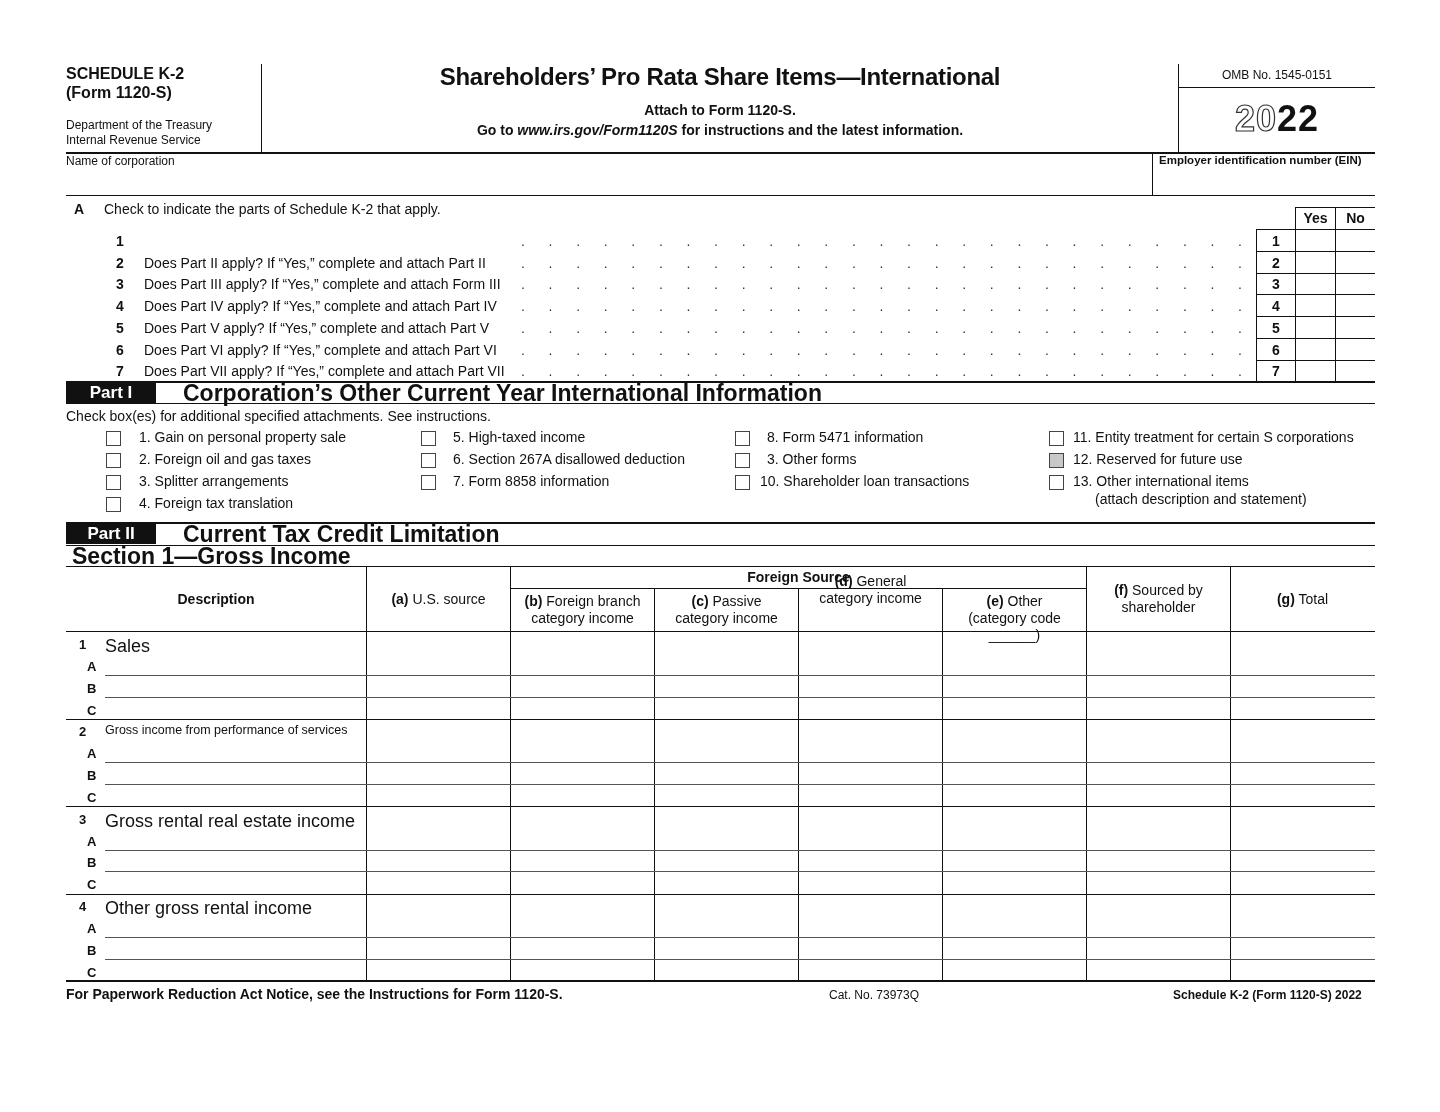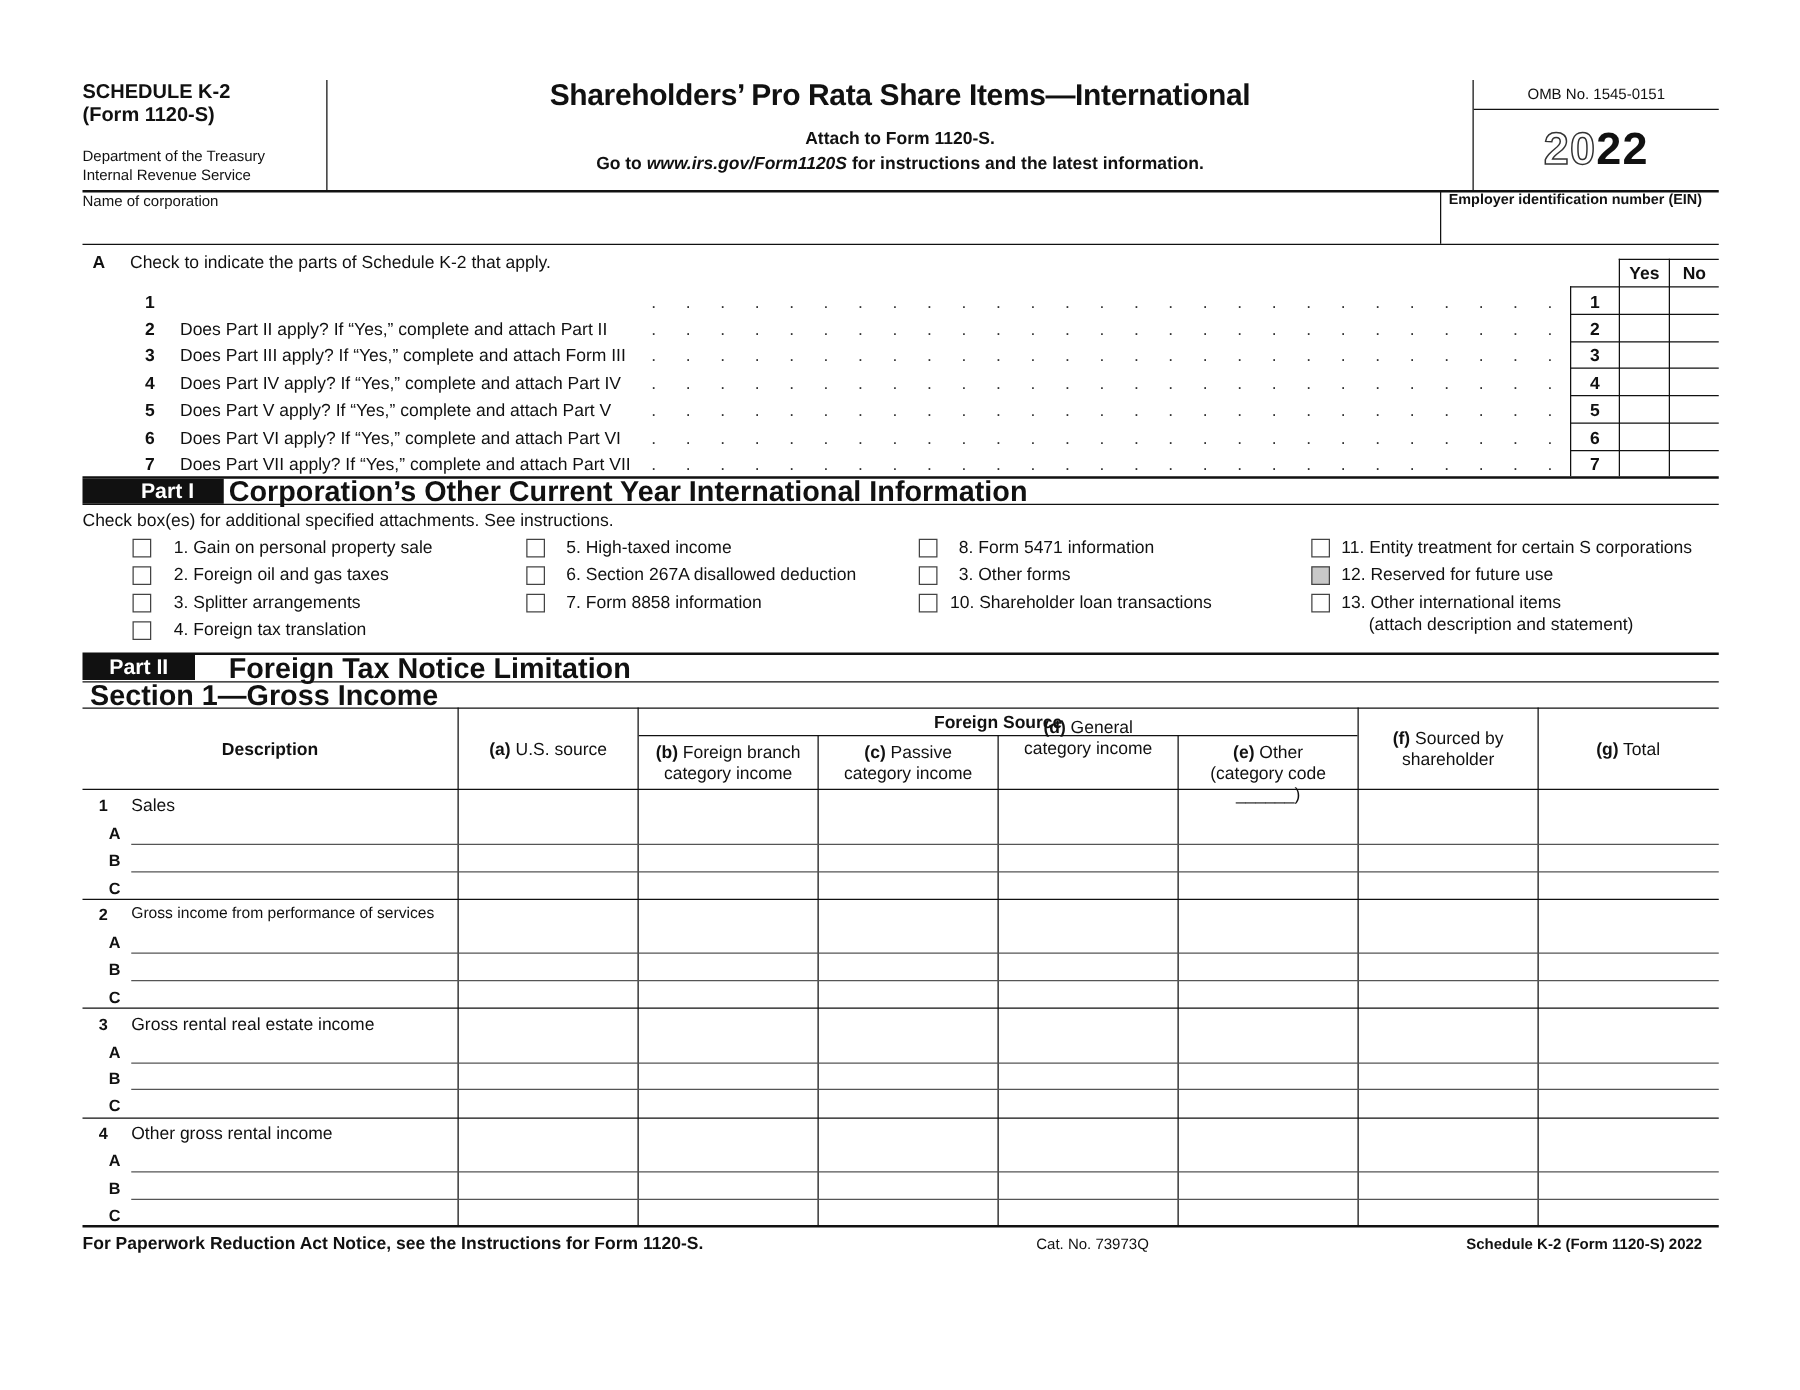--- a/index.html
+++ b/index.html
@@ -33,21 +33,21 @@
   
   .part-tag{background:#111;color:#fff;font-weight:bold;font-size:17px;text-align:center;}
   .part-title{font-weight:bold;font-size:23px;}
   .chk-intro{left:66px;top:408px;font-size:14px;}
   .cb{width:13px;height:13px;border:1px solid #444;background:#fff;}
   .cb.grey{background:#c8c8c8;}
   .cb-label{font-size:14px;white-space:nowrap;}
   
   .th{font-size:14px;text-align:center;line-height:17px;}
   .row-num{font-size:13px;font-weight:bold;}
-  .row-desc{font-size:14px;white-space:nowrap;}
+  .row-desc{font-size:18px;white-space:nowrap;}
   .row-sub{font-size:13px;font-weight:bold;}
   .footer-left{left:66px;top:986px;font-size:14px;font-weight:bold;}
   .footer-mid{left:829px;top:988px;font-size:12px;}
   .footer-right{left:1173px;top:988px;font-size:12px;font-weight:bold;}
 </style>
 </head>
 <body>
 
 <div class="abs sched-title">
   <div>SCHEDULE K-2</div>
@@ -143,21 +143,21 @@
       <span class="q-dots">. . . . . . . . . . . . . . . . . . . . . . . . . . . . . . . . . . . . . . . . . . . . . . . . . . . . . . . . . . . . . . . . . . . . . . .</span>
       <span class="q-num">7</span>
       <span class="q-text">Does Part VII apply? If “Yes,” complete and attach Part VII</span>
     </div>
     <div class="abs q-box" style="left:1257px;top:360.2px;">7</div>
     <div class="abs" style="left:1296px;top:360.2px;width:39px;height:21px;"></div>
     <div class="abs" style="left:1336px;top:360.2px;width:39px;height:21px;"></div>
     </div>
 
 <div class="hline thick" style="left:66px;top:381px;width:1309px;"></div>
-<div class="abs part-tag" style="left:66px;top:383px;width:90px;height:20px;line-height:20px;padding-left:23px;">Part I</div>
+<div class="abs part-tag" style="left:66px;top:383px;width:90px;height:20px;line-height:20px;">Part I</div>
 <div class="abs part-title" style="left:183px;top:382px;line-height:22px;">Corporation’s Other Current Year International Information</div>
 <div class="hline" style="left:66px;top:403px;width:1309px;"></div>
 <div class="abs chk-intro">Check box(es) for additional specified attachments. See instructions.</div>
 
 <div id="checkboxes">
     <div class="abs cb" style="left:106px;top:431px;"></div>
       <div class="abs cb-label" style="left:139px;top:429px;">1. Gain on personal property sale</div>
     <div class="abs cb" style="left:106px;top:453px;"></div>
       <div class="abs cb-label" style="left:139px;top:451px;">2. Foreign oil and gas taxes</div>
     <div class="abs cb" style="left:106px;top:475px;"></div>
@@ -180,21 +180,21 @@
       <div class="abs cb-label" style="left:1073px;top:429px;">11. Entity treatment for certain S corporations</div>
     <div class="abs cb grey" style="left:1049px;top:453px;"></div>
       <div class="abs cb-label" style="left:1073px;top:451px;">12. Reserved for future use</div>
     <div class="abs cb" style="left:1049px;top:475px;"></div>
       <div class="abs cb-label" style="left:1073px;top:473px;">13. Other international items</div>
     <div class="abs cb-label" style="left:1095px;top:491px;">(attach description and statement)</div>
   </div>
 
 <div class="hline thick" style="left:66px;top:522px;width:1309px;"></div>
 <div class="abs part-tag" style="left:66px;top:524px;width:90px;height:20px;line-height:20px;">Part II</div>
-<div class="abs part-title" style="left:183px;top:523px;line-height:22px;">Foreign Tax Notice Limitation</div>
+<div class="abs part-title" style="left:183px;top:523px;line-height:22px;">Current Tax Credit Limitation</div>
 <div class="hline" style="left:66px;top:545px;width:1309px;"></div>
 <div class="abs part-title" style="left:72px;top:545px;line-height:22px;">Section 1—Gross Income</div>
 <div class="hline" style="left:66px;top:566px;width:1309px;"></div>
 
 <div class="abs th b" style="left:66px;width:300px;top:591px;">Description</div>
 <div class="abs th" style="left:367px;width:143px;top:591px;"><b>(a)</b><span> U.S. source</span></div>
 <div class="abs th b" style="left:511px;width:575px;top:569px;">Foreign Source</div>
 <div class="hline" style="left:511px;top:588px;width:575px;"></div>
 <div class="abs th" style="left:511px;width:143px;top:593px;"><b>(b)</b><span> Foreign branch</span><br><span>category income</span></div>
 <div class="abs th" style="left:655px;width:143px;top:593px;"><b>(c)</b><span> Passive</span><br><span>category income</span></div>

